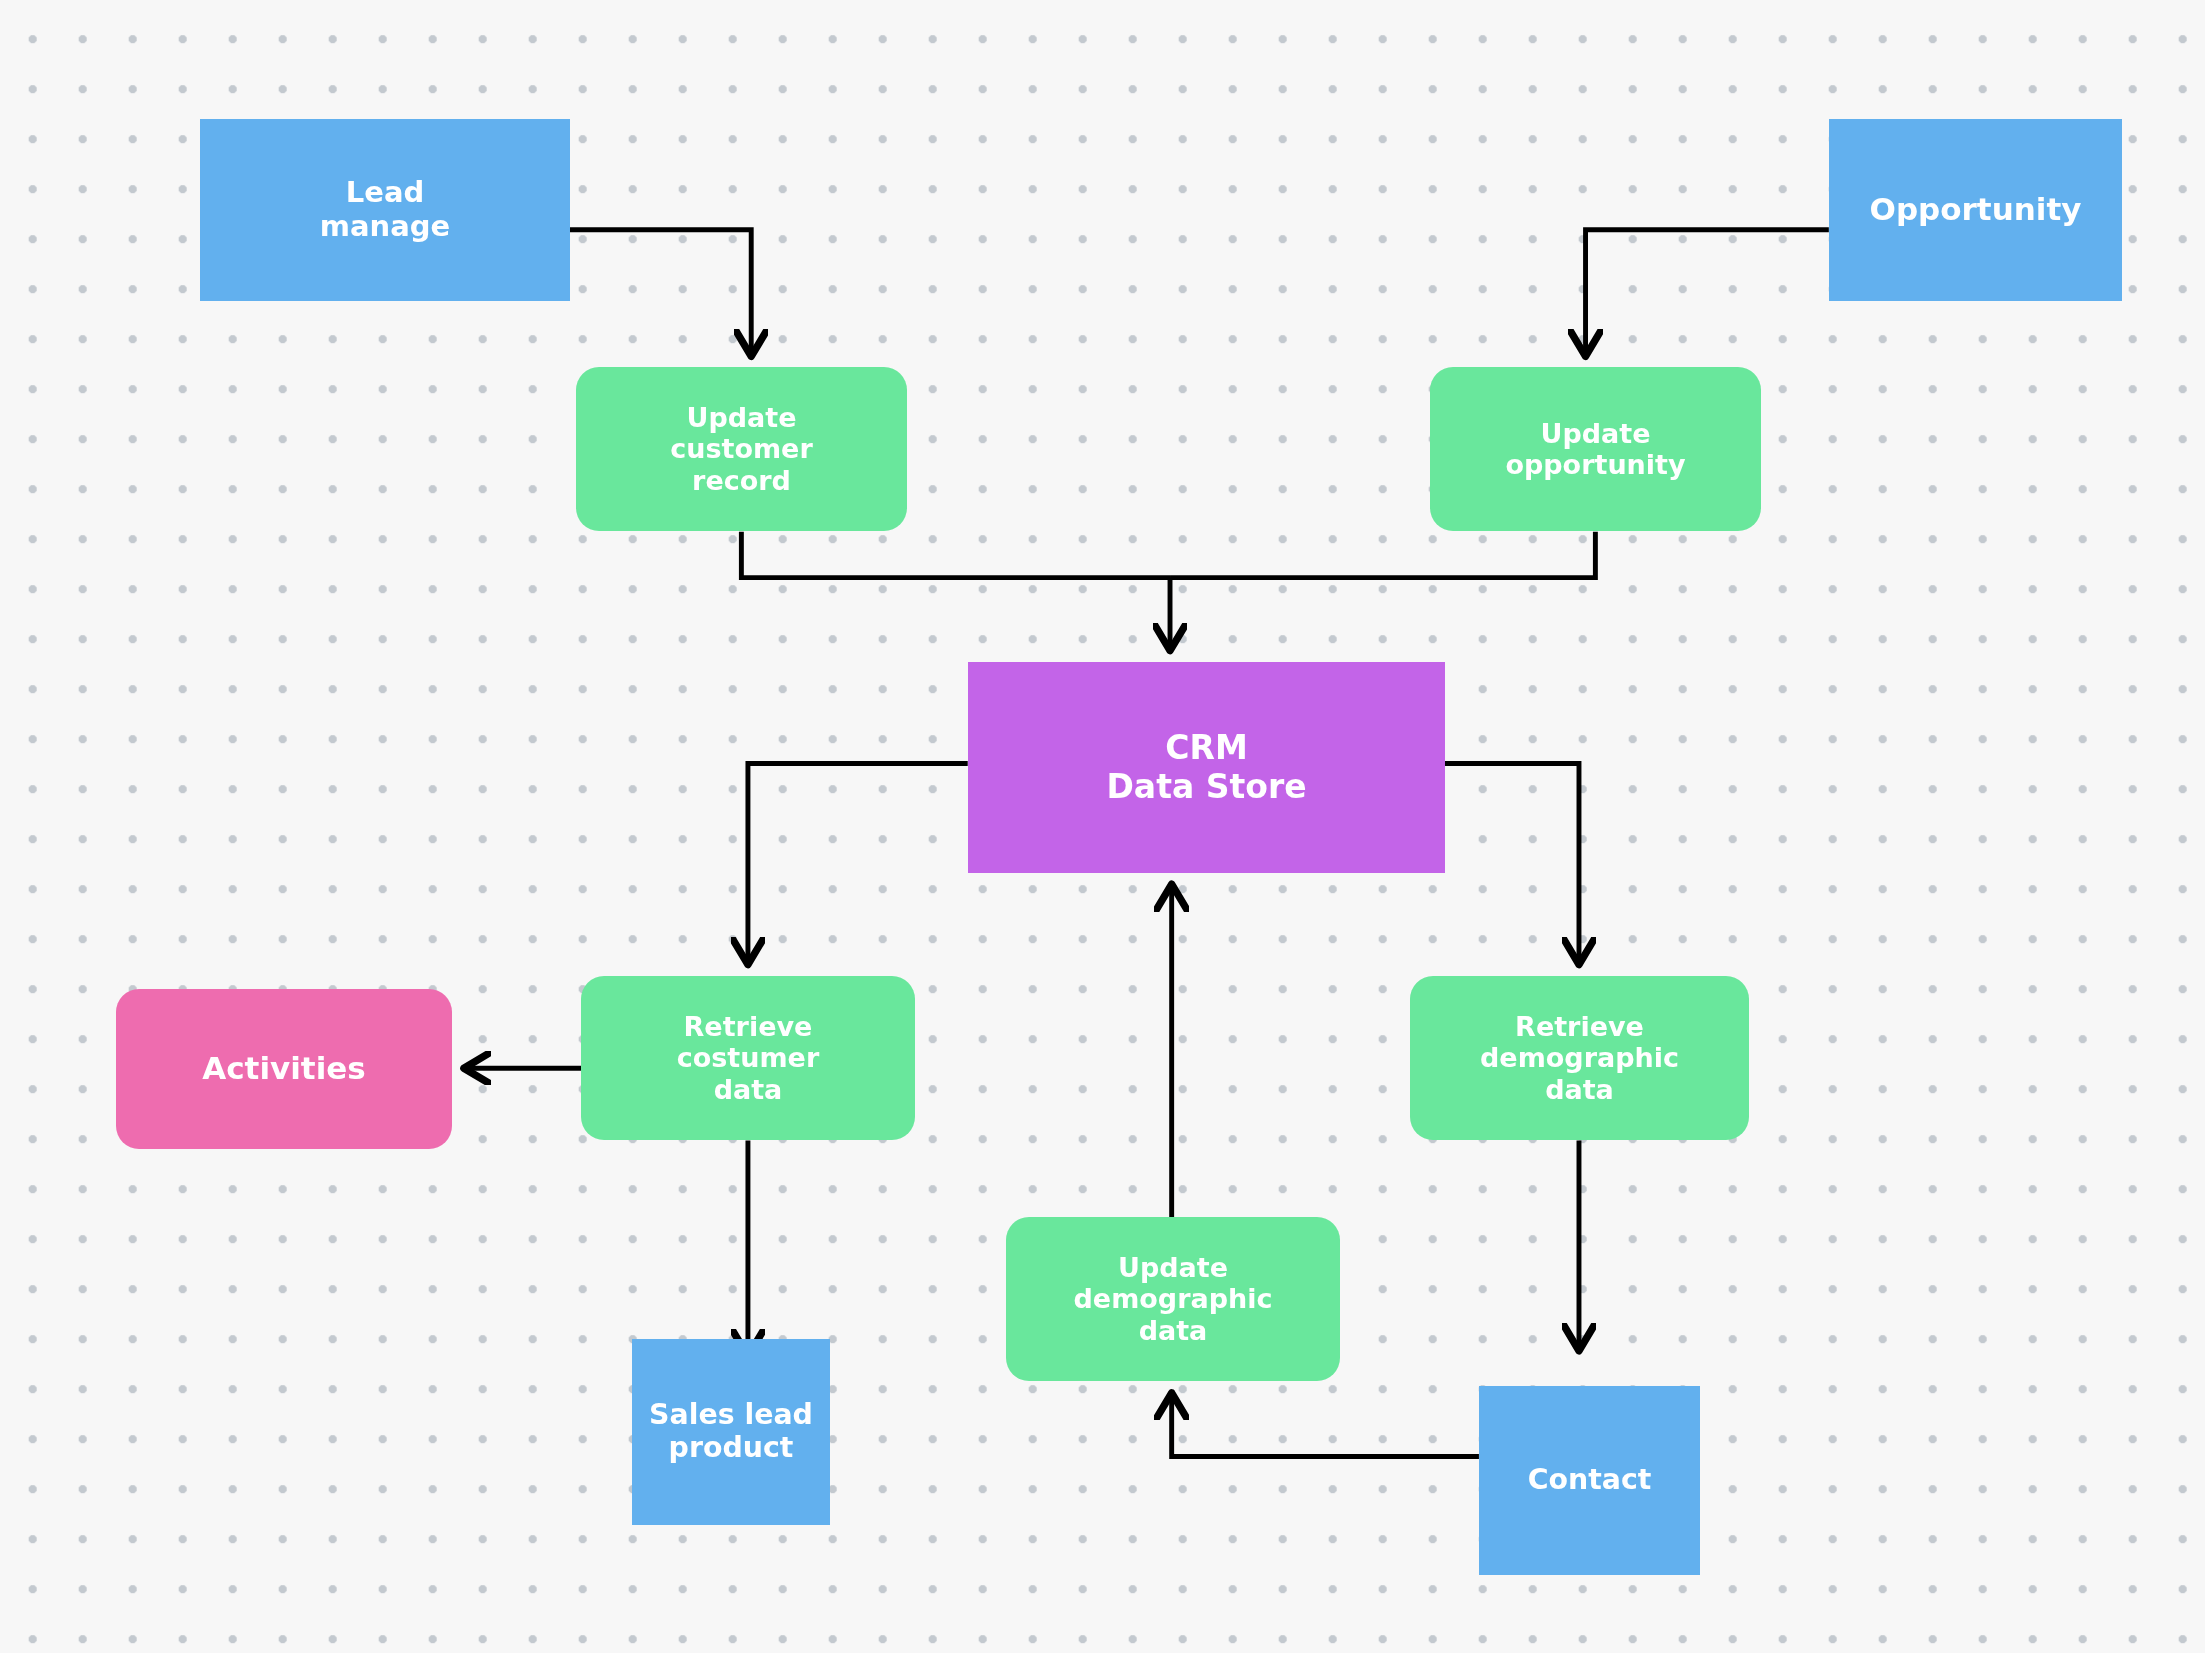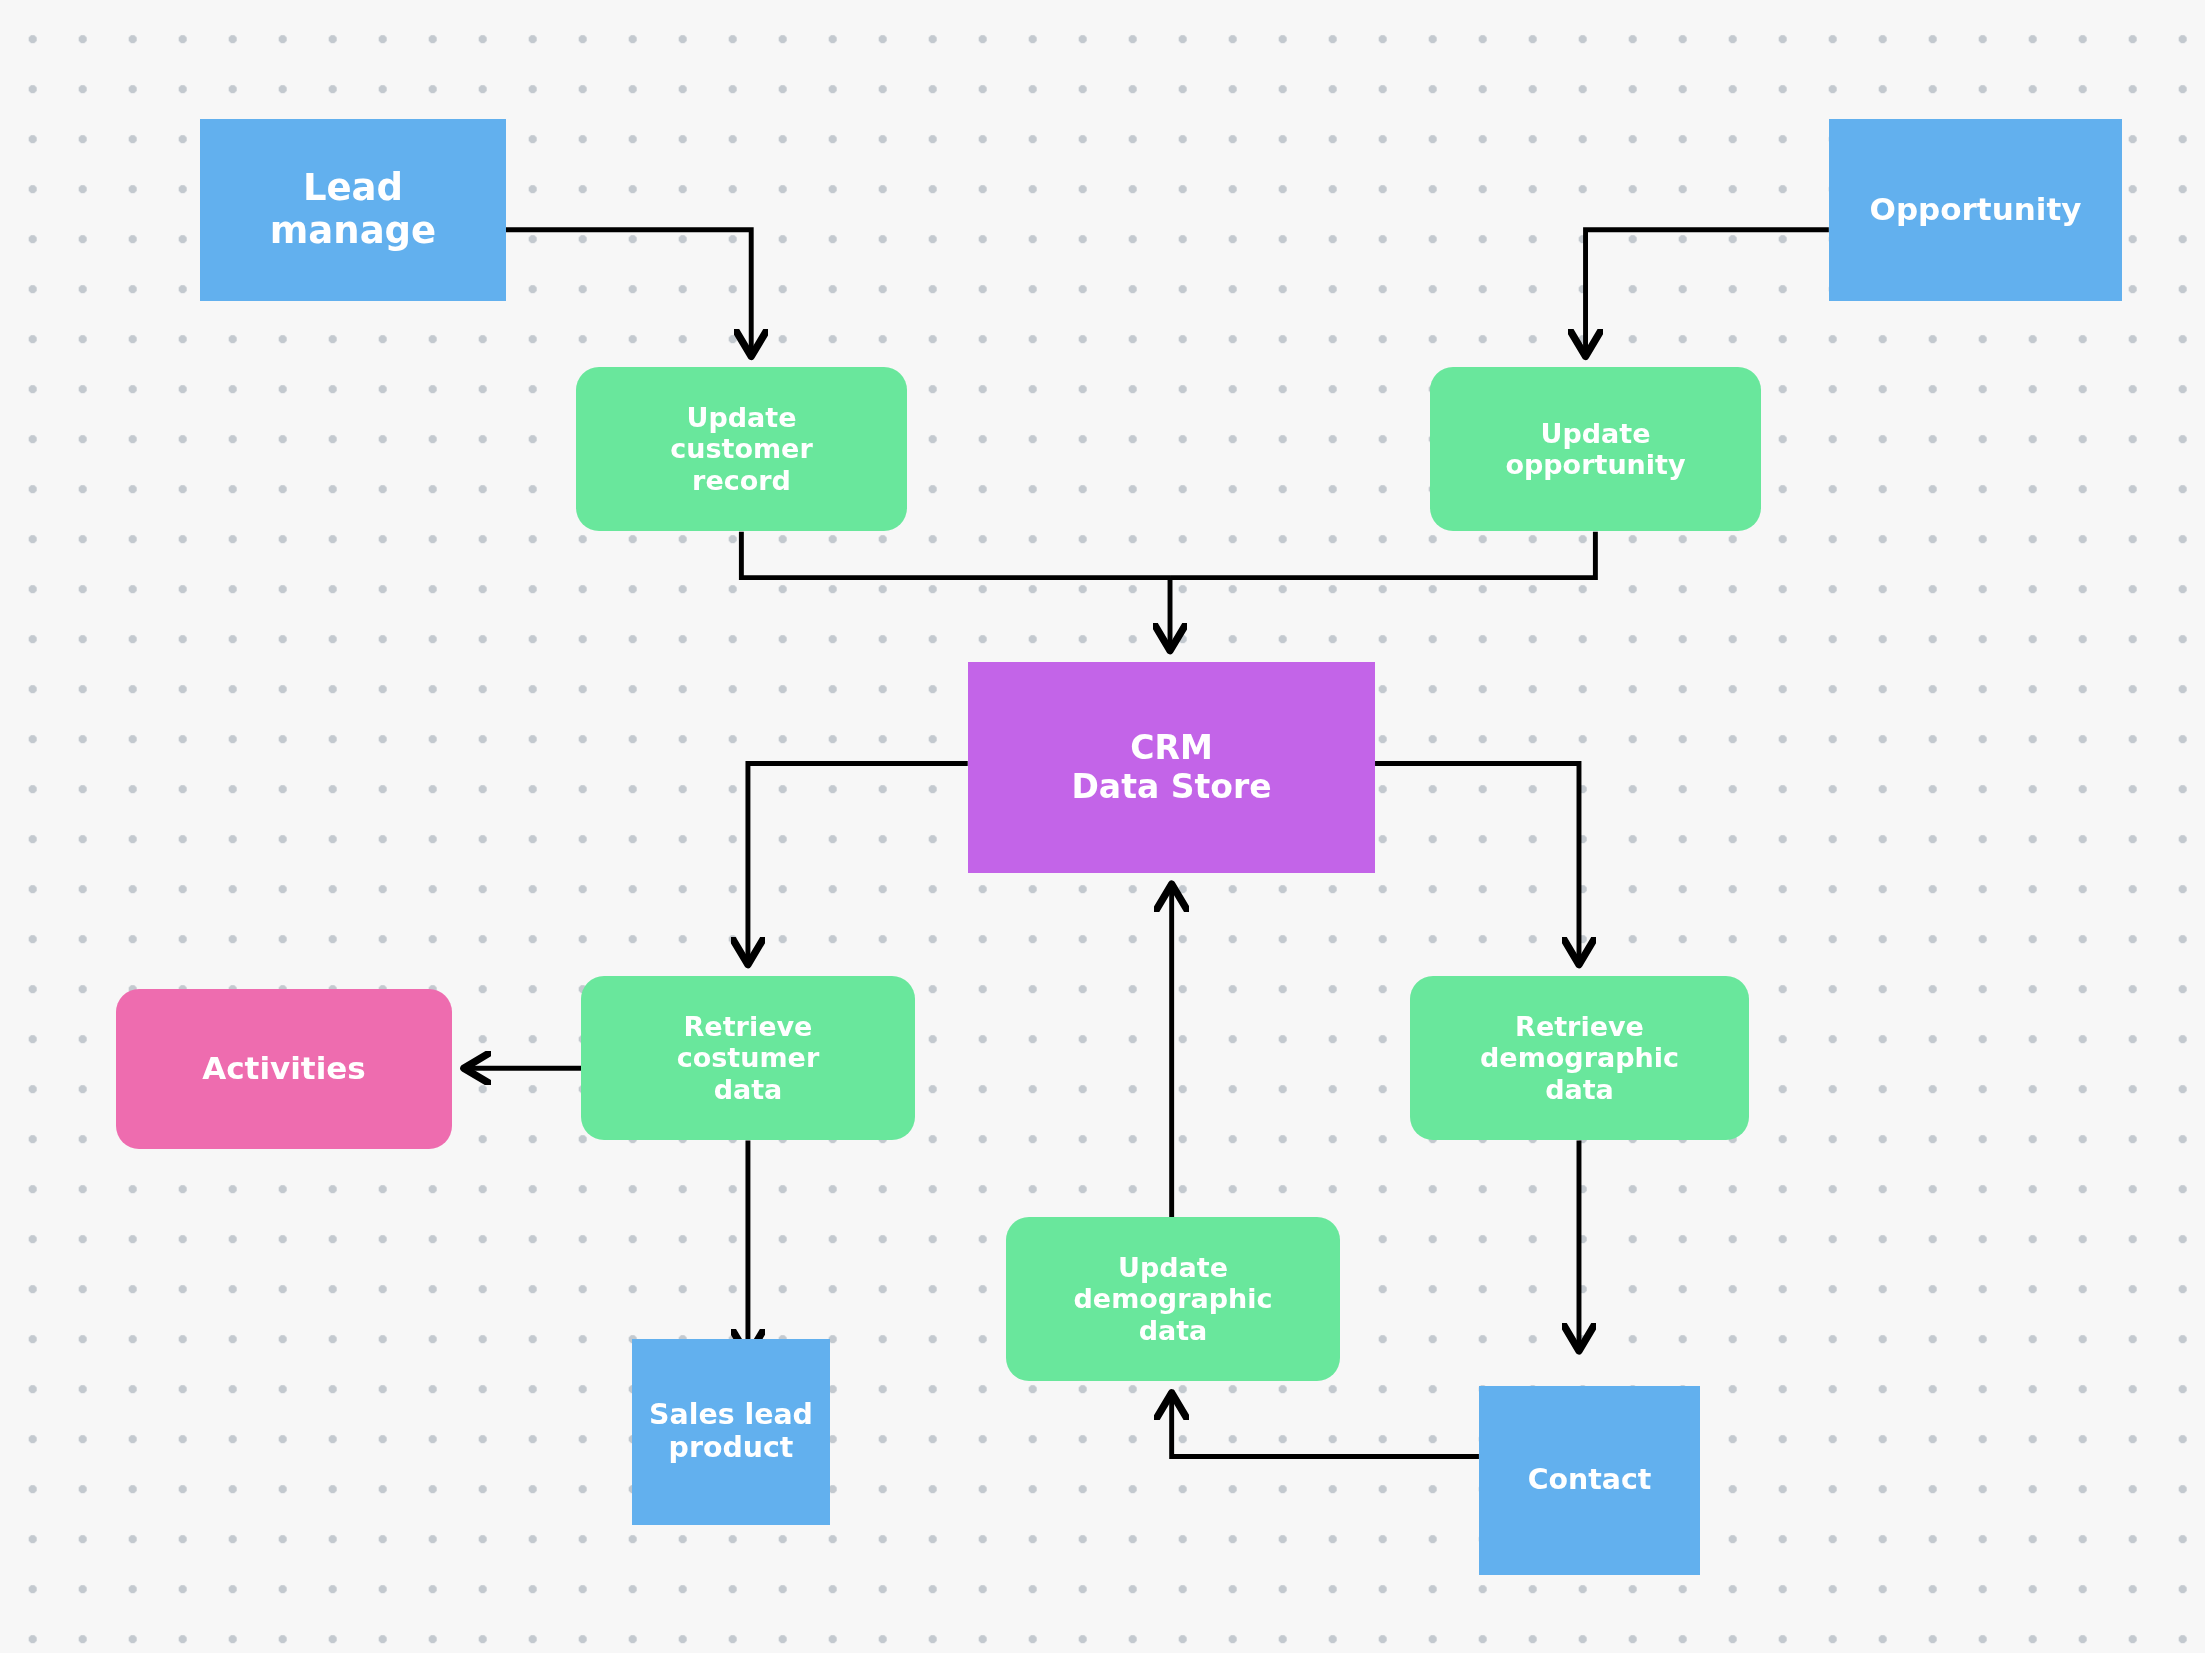--- a/index.html
+++ b/index.html
@@ -66,29 +66,29 @@
 
       <path d="M2888,2085 L2888,2466" marker-end="url(#ah)"></path>
 
       <path d="M2705,2663 L2143,2663 L2143,2550" marker-end="url(#ah)"></path>
 
       <path d="M2143,2225 L2143,1620" marker-end="url(#ah)"></path>
     </g>
   </svg>
 
   <div id="nodes">
-      <div class="node sq" style="left: 200px; top: 119px; width: 306px; height: 182px; background: rgb(98, 176, 238); font-size: 37px;">Lead
+      <div class="node sq" style="left: 200px; top: 119px; width: 370px; height: 182px; background: rgb(98, 176, 238); font-size: 29px;">Lead
 manage</div>
       <div class="node sq" style="left: 1829px; top: 119px; width: 293px; height: 182px; background: rgb(98, 176, 238); font-size: 31px;">Opportunity</div>
       <div class="node rnd" style="left: 576px; top: 367px; width: 331px; height: 164px; background: rgb(105, 231, 156); font-size: 27px;">Update
 customer
 record</div>
       <div class="node rnd" style="left: 1430px; top: 367px; width: 331px; height: 164px; background: rgb(105, 231, 156); font-size: 27px;">Update
 opportunity</div>
-      <div class="node sq" style="left: 968px; top: 662px; width: 407px; height: 211px; background: rgb(195, 100, 232); font-size: 33px;">CRM
+      <div class="node sq" style="left: 968px; top: 662px; width: 477px; height: 211px; background: rgb(195, 100, 232); font-size: 33px;">CRM
 Data Store</div>
       <div class="node rnd" style="left: 116px; top: 989px; width: 336px; height: 160px; background: rgb(238, 108, 175); font-size: 31px;">Activities</div>
       <div class="node rnd" style="left: 581px; top: 976px; width: 334px; height: 164px; background: rgb(105, 231, 156); font-size: 27px;">Retrieve
 costumer
 data</div>
       <div class="node rnd" style="left: 1410px; top: 976px; width: 339px; height: 164px; background: rgb(105, 231, 156); font-size: 27px;">Retrieve
 demographic
 data</div>
       <div class="node rnd" style="left: 1006px; top: 1217px; width: 334px; height: 164px; background: rgb(105, 231, 156); font-size: 27px;">Update
 demographic

